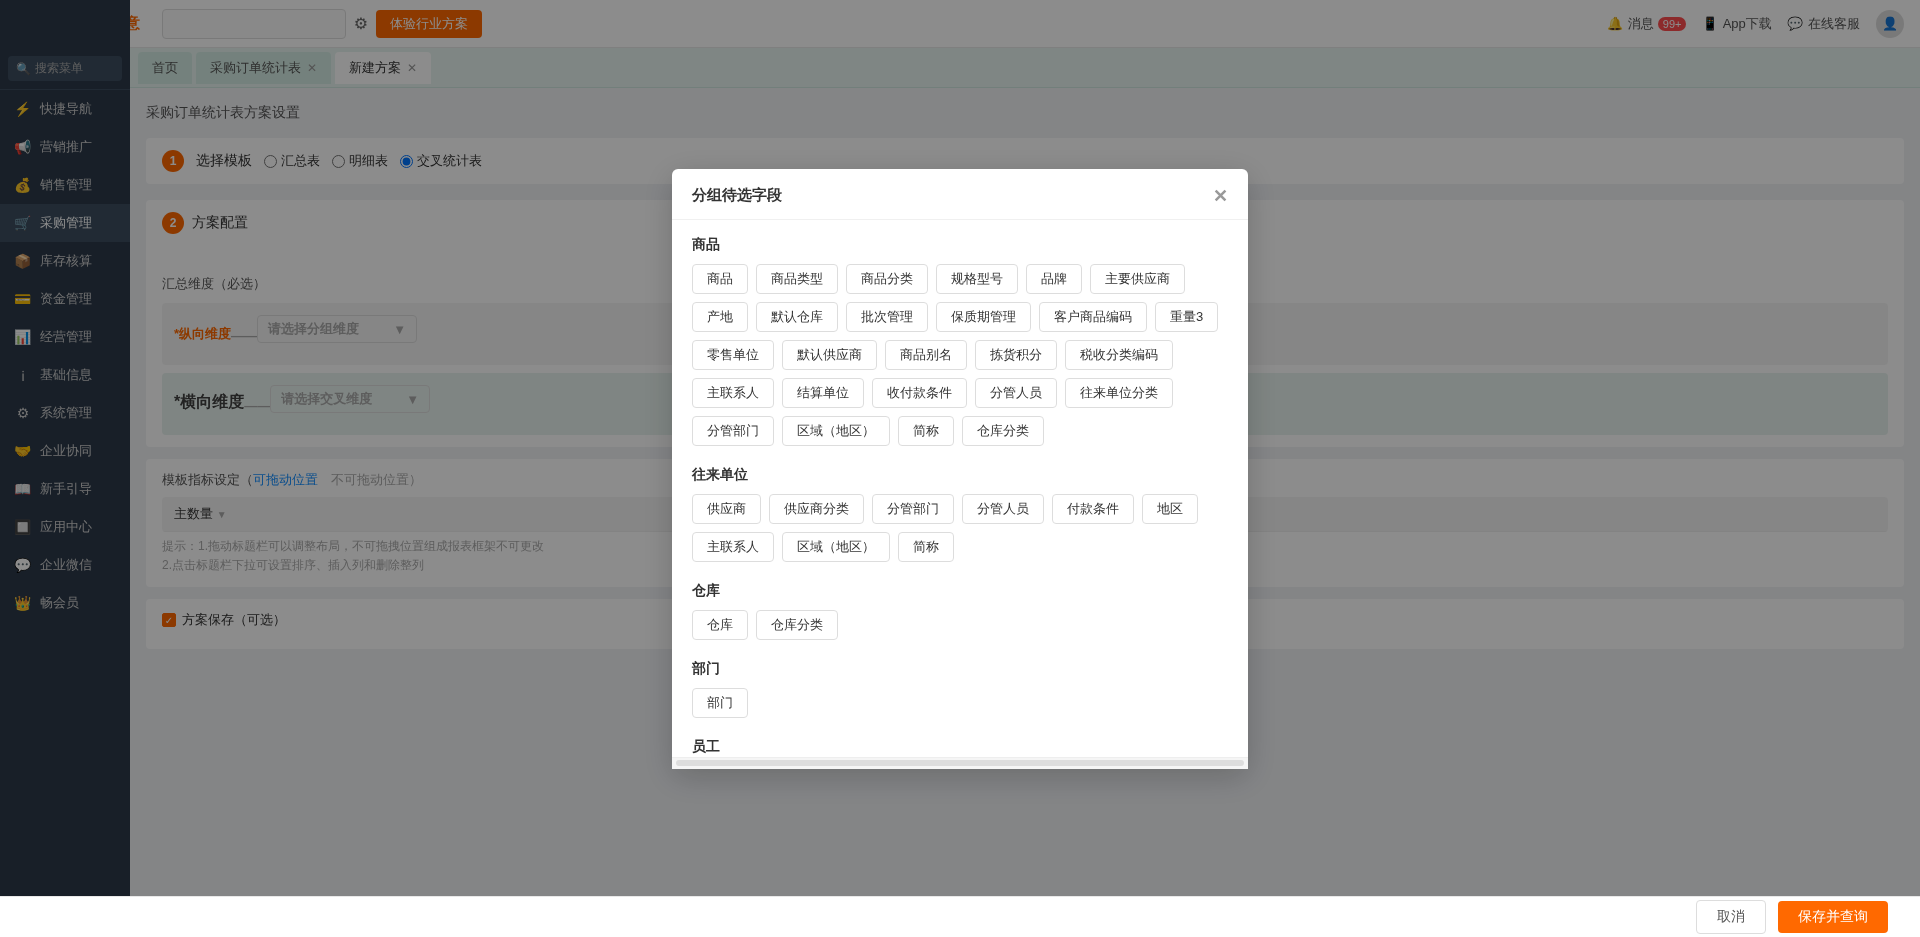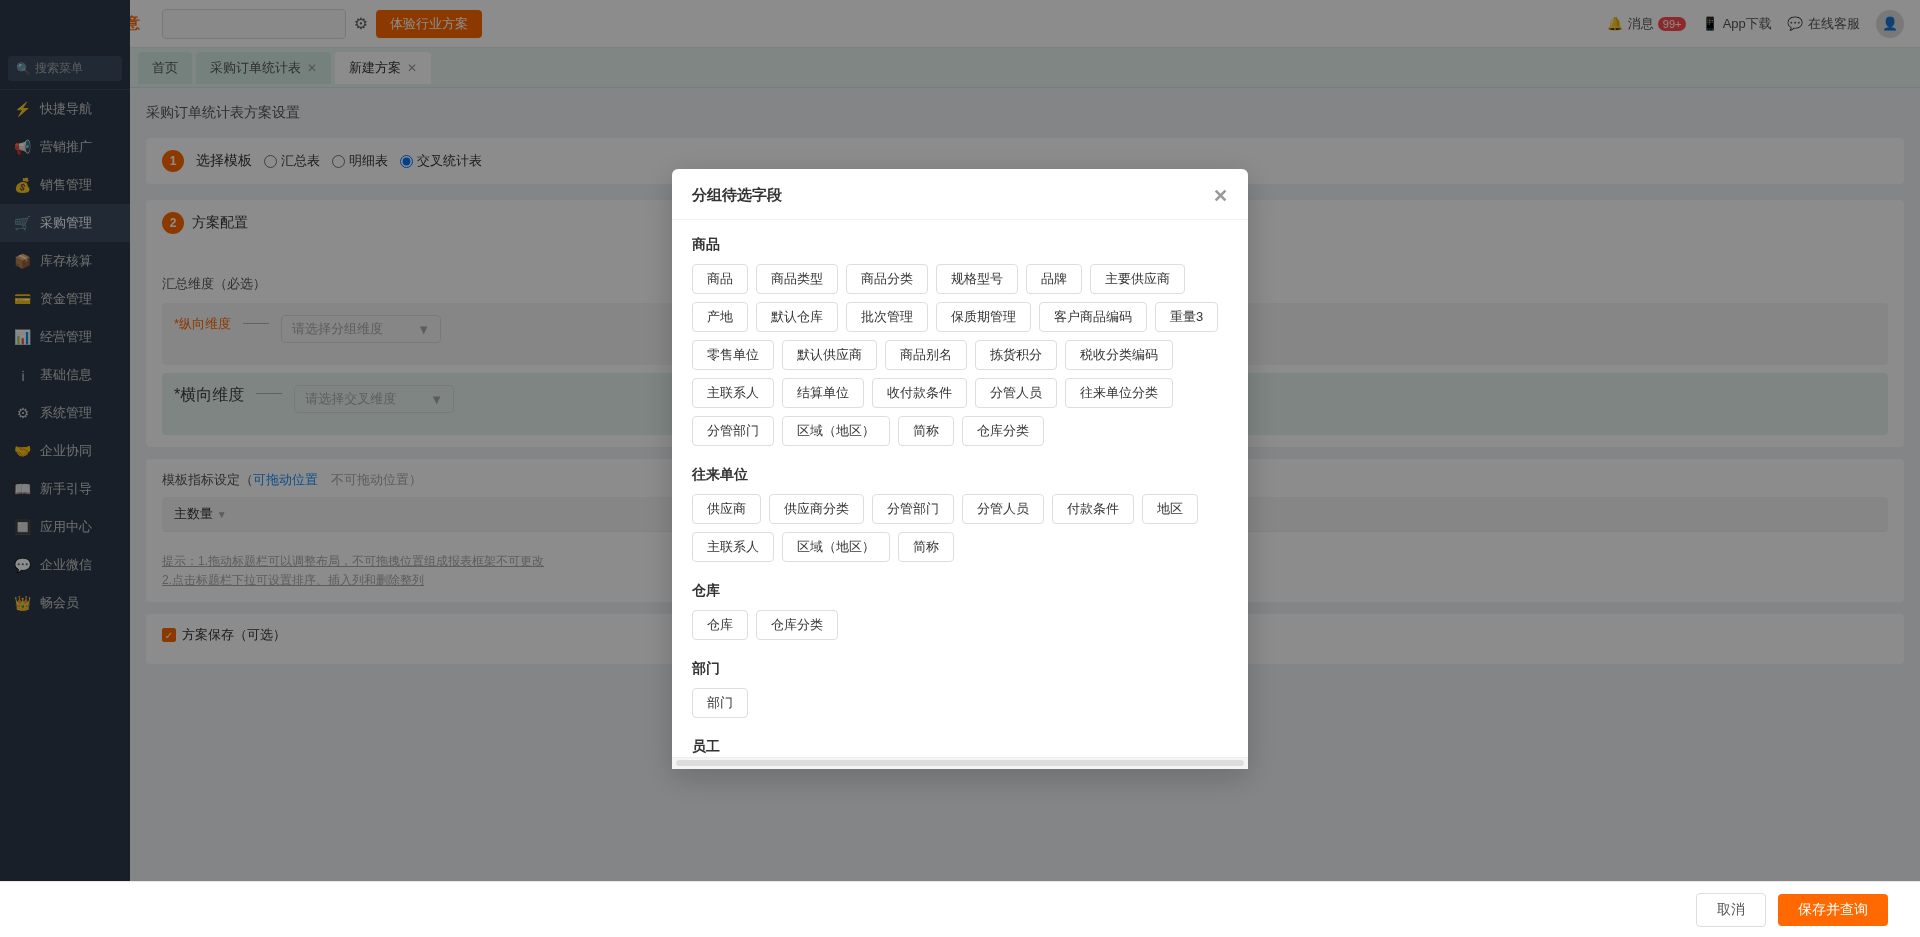--- a/index.html
+++ b/index.html
@@ -106,21 +106,21 @@
       position: relative;
     }
     .page-title { font-size: 14px; color: #555; margin-bottom: 16px; }
     .step-num {
       width: 22px; height: 22px; border-radius: 50%;
       background: #ff6900; color: #fff; display: flex; align-items: center; justify-content: center;
       font-size: 12px; font-weight: bold;
     }
     .step-options { display: flex; align-items: center; gap: 12px; font-size: 13px; }
     .radio-item { display: flex; align-items: center; gap: 4px; cursor: pointer; }
-    .config-row { display: flex; align-items: flex-start; gap: 12px; margin-bottom: 10px; }
+    .config-row { display: flex; align-items: flex-end; margin-bottom: 10px; font-weight: bold; }
     .config-select {
       border: 1px solid #ddd; border-radius: 4px; padding: 4px 10px;
       font-size: 13px; color: #aaa; min-width: 160px; cursor: pointer;
       display: flex; align-items: center; justify-content: space-between;
     }
 
     
     .modal-backdrop {
       position: fixed; top: 0; left: 0; right: 0; bottom: 0;
       background: rgba(0,0,0,0.45); z-index: 200;
@@ -168,21 +168,21 @@
     .modal-scroll-bottom {
       height: 12px; background: #f5f5f5;
       border-top: 1px solid #eee; flex-shrink: 0;
       display: flex; align-items: center; padding: 0 4px;
     }
     .modal-hscroll { flex: 1; height: 6px; background: #ddd; border-radius: 3px; }
 
     
     .main-footer {
       position: fixed; bottom: 0; left: 0; right: 0;
-      height: 56px; background: #fff; border-top: 1px solid #e8e8e8;
+      height: 41px; background: #fff; border-top: 1px solid #e8e8e8;
       display: flex; align-items: center; justify-content: flex-end;
       padding: 0 32px; gap: 12px; z-index: 300;
     }
     .btn-cancel {
       padding: 7px 20px; border: 1px solid #ddd; border-radius: 4px;
       background: #fff; cursor: pointer; font-size: 14px; color: #555;
     }
     .btn-save-confirm {
       padding: 7px 20px; border: none; border-radius: 4px;
       background: #ff6900; color: #fff; cursor: pointer; font-size: 14px;
@@ -191,21 +191,21 @@
     
     .table-area { background: #fff; border-radius: 4px; overflow: hidden; }
     .table-header-row {
       display: flex; background: #f5f5f5; border-bottom: 1px solid #eee;
     }
     .table-cell { padding: 8px 12px; font-size: 13px; flex: 1; border-right: 1px solid #eee; }
     .table-cell:last-child { border-right: none; }
     .chevron-down { font-size: 10px; color: #aaa; }
 
     
-    .hint-text { font-size: 12px; color: #aaa; margin-top: 20px; line-height: 1.6; text-decoration: underline; }
+    .hint-text { font-size: 12px; color: #aaa; margin-top: 5px; line-height: 1.6; }
 
     
     .checkbox-row { display: flex; align-items: center; gap: 6px; margin-bottom: 8px; font-size: 13px; }
     .checkbox-box {
       width: 14px; height: 14px; border: 1px solid #ff6900; border-radius: 2px;
       background: #ff6900; display: flex; align-items: center; justify-content: center;
     }
     .checkbox-check { color: #fff; font-size: 10px; }
     .solution-name-input {
       border: 1px solid #ddd; border-radius: 4px; padding: 5px 10px;

